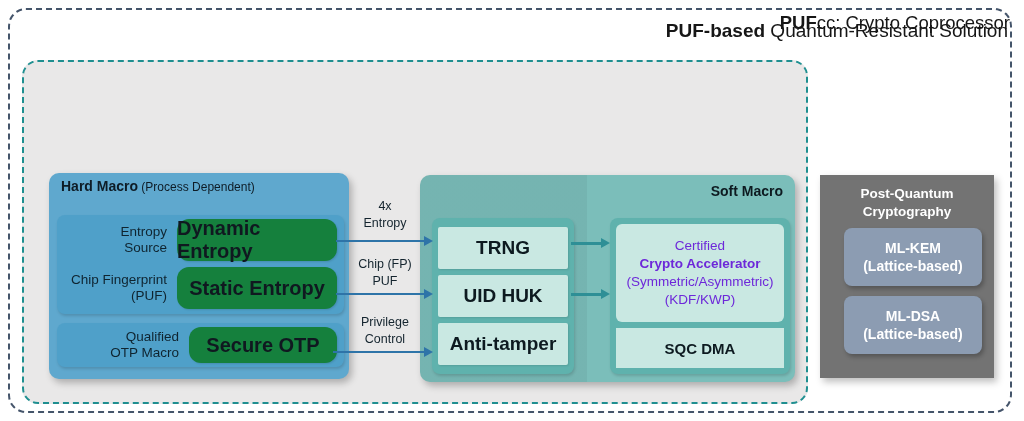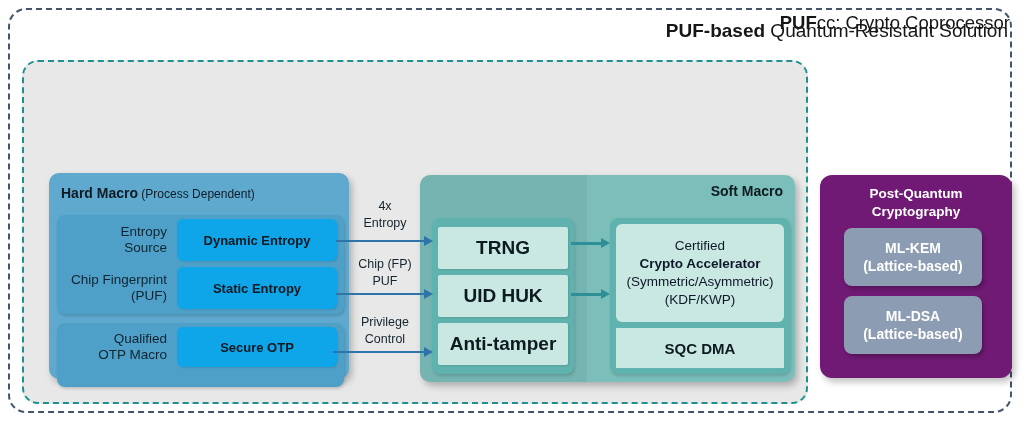--- a/index.html
+++ b/index.html
@@ -26,38 +26,38 @@
     position:absolute; left:36px; top:120px; width:552px; height:276px;
     border:2px dashed #2E75B6; border-radius:12px; background:transparent; z-index:6;
     pointer-events:none;
   }
   .pufrt-title { position:absolute; top:9px; left:12px; font-size:17px; color:#161616; }
 
   .hard-macro {
     position:absolute; left:49px; top:173px; width:300px; height:206px;
     background:#5FA8CE; border-radius:10px; box-shadow:3px 4px 7px rgba(0,0,0,0.25); z-index:2;
   }
-  .hm-title { padding:12px 12px 0 12px; font-size:14px; color:#0e1c26; white-space:nowrap; }
+  .hm-title { padding:5px 12px 0 12px; font-size:14px; color:#0e1c26; white-space:nowrap; }
   .hm-title .note { font-size:12px; font-weight:normal; }
   .hm-panel {
     position:absolute; left:8px; width:287px; background:#4FA0C9; border-radius:8px;
     box-shadow:1px 2px 3px rgba(0,0,0,0.15); display:flex; flex-direction:column; gap:6px;
   }
   #panel-entropy { top:42px; height:99px; padding:4px 7px 5px 0; }
-  #panel-otp     { top:150px; height:64px; padding:4px 7px 4px 0; }
+  #panel-otp     { top:150px; height:44px; padding:4px 7px 4px 12px; }
   .hm-row { display:flex; height:42px; }
   #panel-otp .hm-row { height:40px; }
   .hm-label {
     width:120px; display:flex; align-items:center; justify-content:flex-end;
     text-align:right; padding-right:10px; font-size:13.5px; line-height:1.22;
     color:#0f2430; white-space:pre-line;
   }
   .hm-box {
-    flex:1; background:#0ea5e9; border-radius:6px; display:flex; align-items:center;
-    justify-content:center; font-weight:bold; font-size:13px; color:#101820;
+    flex:1; background:#15803d; border-radius:12px; display:flex; align-items:center;
+    justify-content:center; font-weight:bold; font-size:20px; color:#101820;
     box-shadow:1px 1px 2px rgba(0,0,0,0.12);
   }
 
   .arrow-line { position:absolute; height:2.5px; background:#2E74A8; z-index:3; }
   .arrow-head {
     position:absolute; width:0; height:0; z-index:3;
     border-top:5px solid transparent; border-bottom:5px solid transparent;
     border-left:9px solid #2E74A8;
   }
   .arrow-line.teal { background:#2E8F96; }
@@ -85,30 +85,30 @@
     box-shadow:1px 1px 2px rgba(0,0,0,0.1);
   }
   .sm-right {
     position:absolute; left:190px; top:43px; width:180px; height:156px;
     background:#5FB2AD; border-radius:8px; box-shadow:1px 2px 3px rgba(0,0,0,0.15);
     display:flex; flex-direction:column; padding:6px; gap:6px;
   }
   .sm-crypto {
     height:98px; background:#C9E8E2; border-radius:6px; display:flex; flex-direction:column;
     align-items:center; justify-content:center; text-align:center; font-size:13.5px;
-    line-height:1.32; color:#0f172a; padding:0 10px; overflow-wrap:anywhere;
+    line-height:1.32; color:#6d28d9; padding:0 10px; overflow-wrap:anywhere;
   }
   .sm-dma {
     flex:1; background:#C9E8E2; border-radius:0; display:flex; align-items:center;
     justify-content:center; font-weight:bold; font-size:15px; color:#0d1a20;
   }
 
   .pqc {
-    position:absolute; left:820px; top:175px; width:192px; height:203px;
-    background:#701a75; border-radius:12px; box-shadow:3px 4px 7px rgba(0,0,0,0.25);
+    position:absolute; left:820px; top:175px; width:174px; height:203px;
+    background:#737373; border-radius:0; box-shadow:3px 4px 7px rgba(0,0,0,0.25);
     z-index:2; color:#ffffff;
   }
   .pqc-title {
     margin-top:10px; text-align:center; font-weight:bold; font-size:13.5px;
     line-height:1.3; white-space:pre-line;
   }
   .pqc-box {
     position:absolute; left:24px; width:138px; height:58px; background:#8C9CB2;
     border-radius:8px; box-shadow:2px 3px 4px rgba(0,0,0,0.25); color:#ffffff;
     display:flex; align-items:center; justify-content:center; text-align:center;

